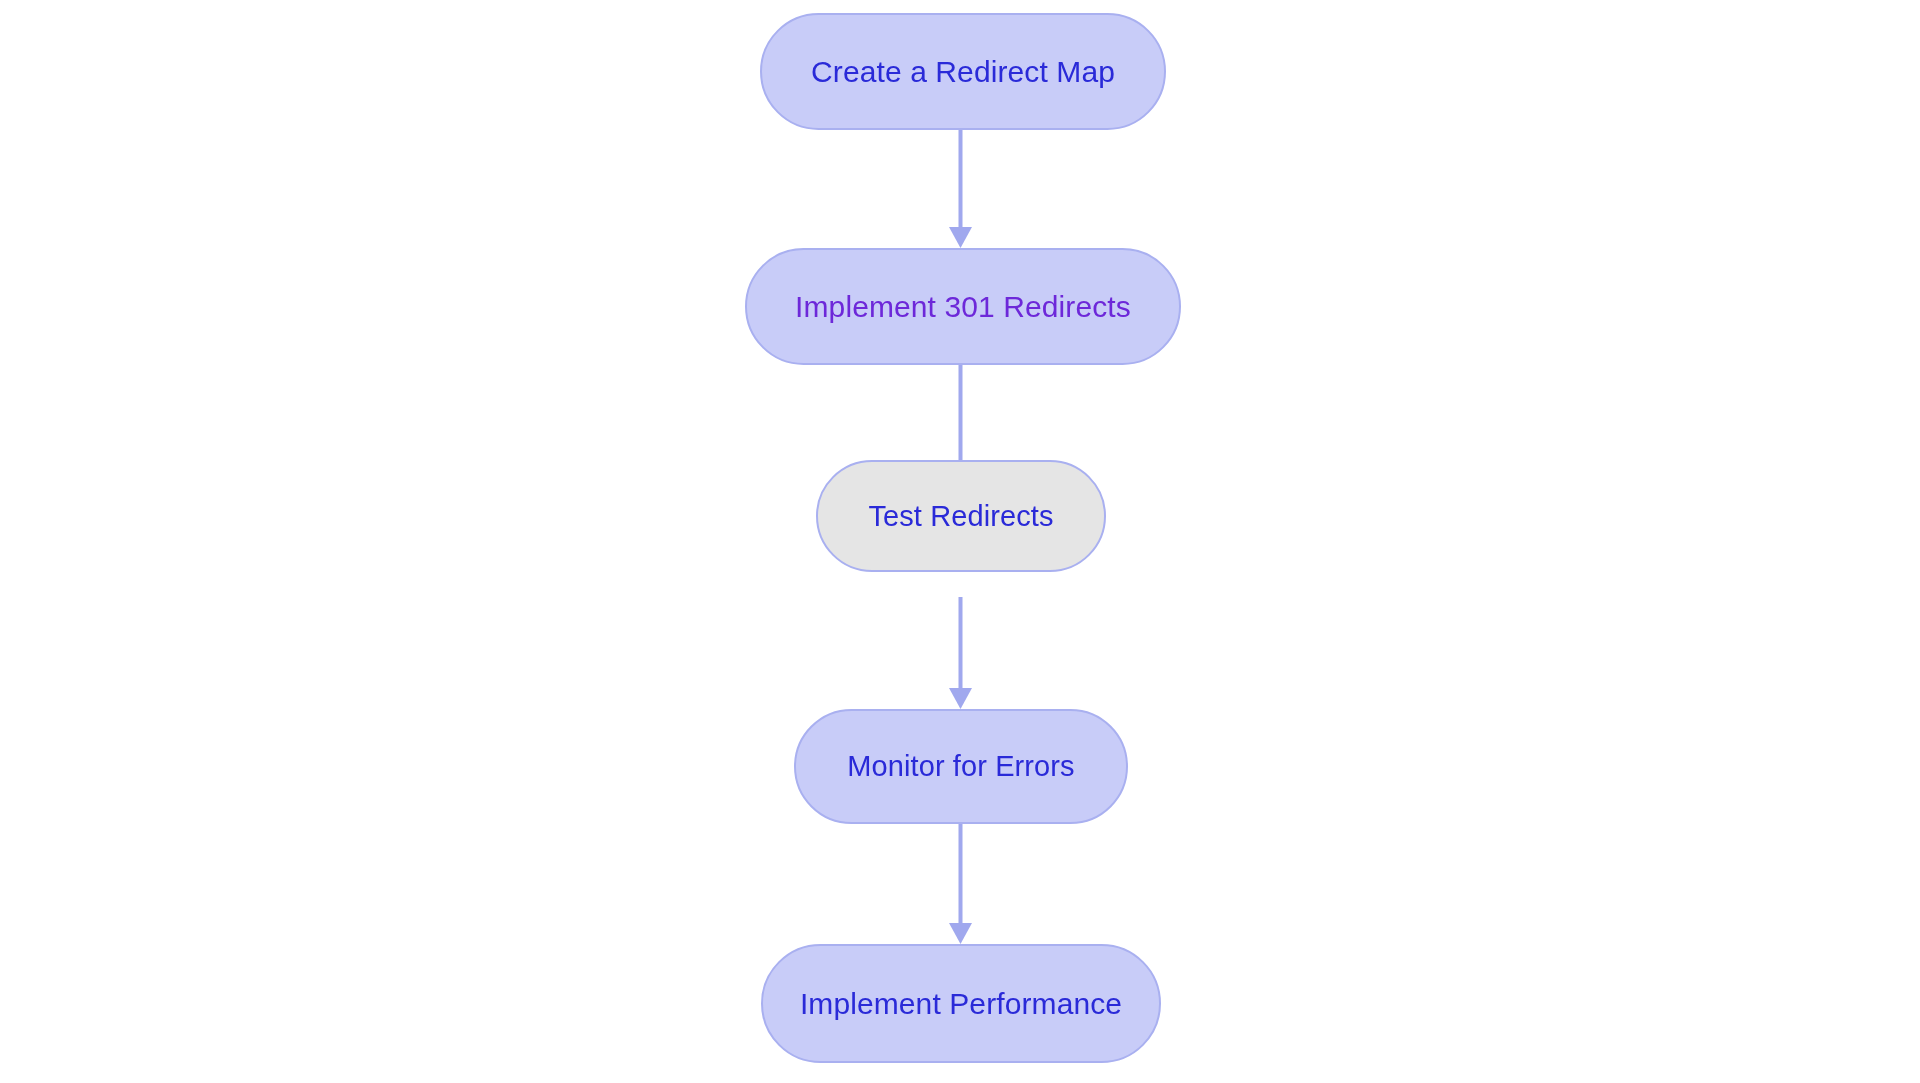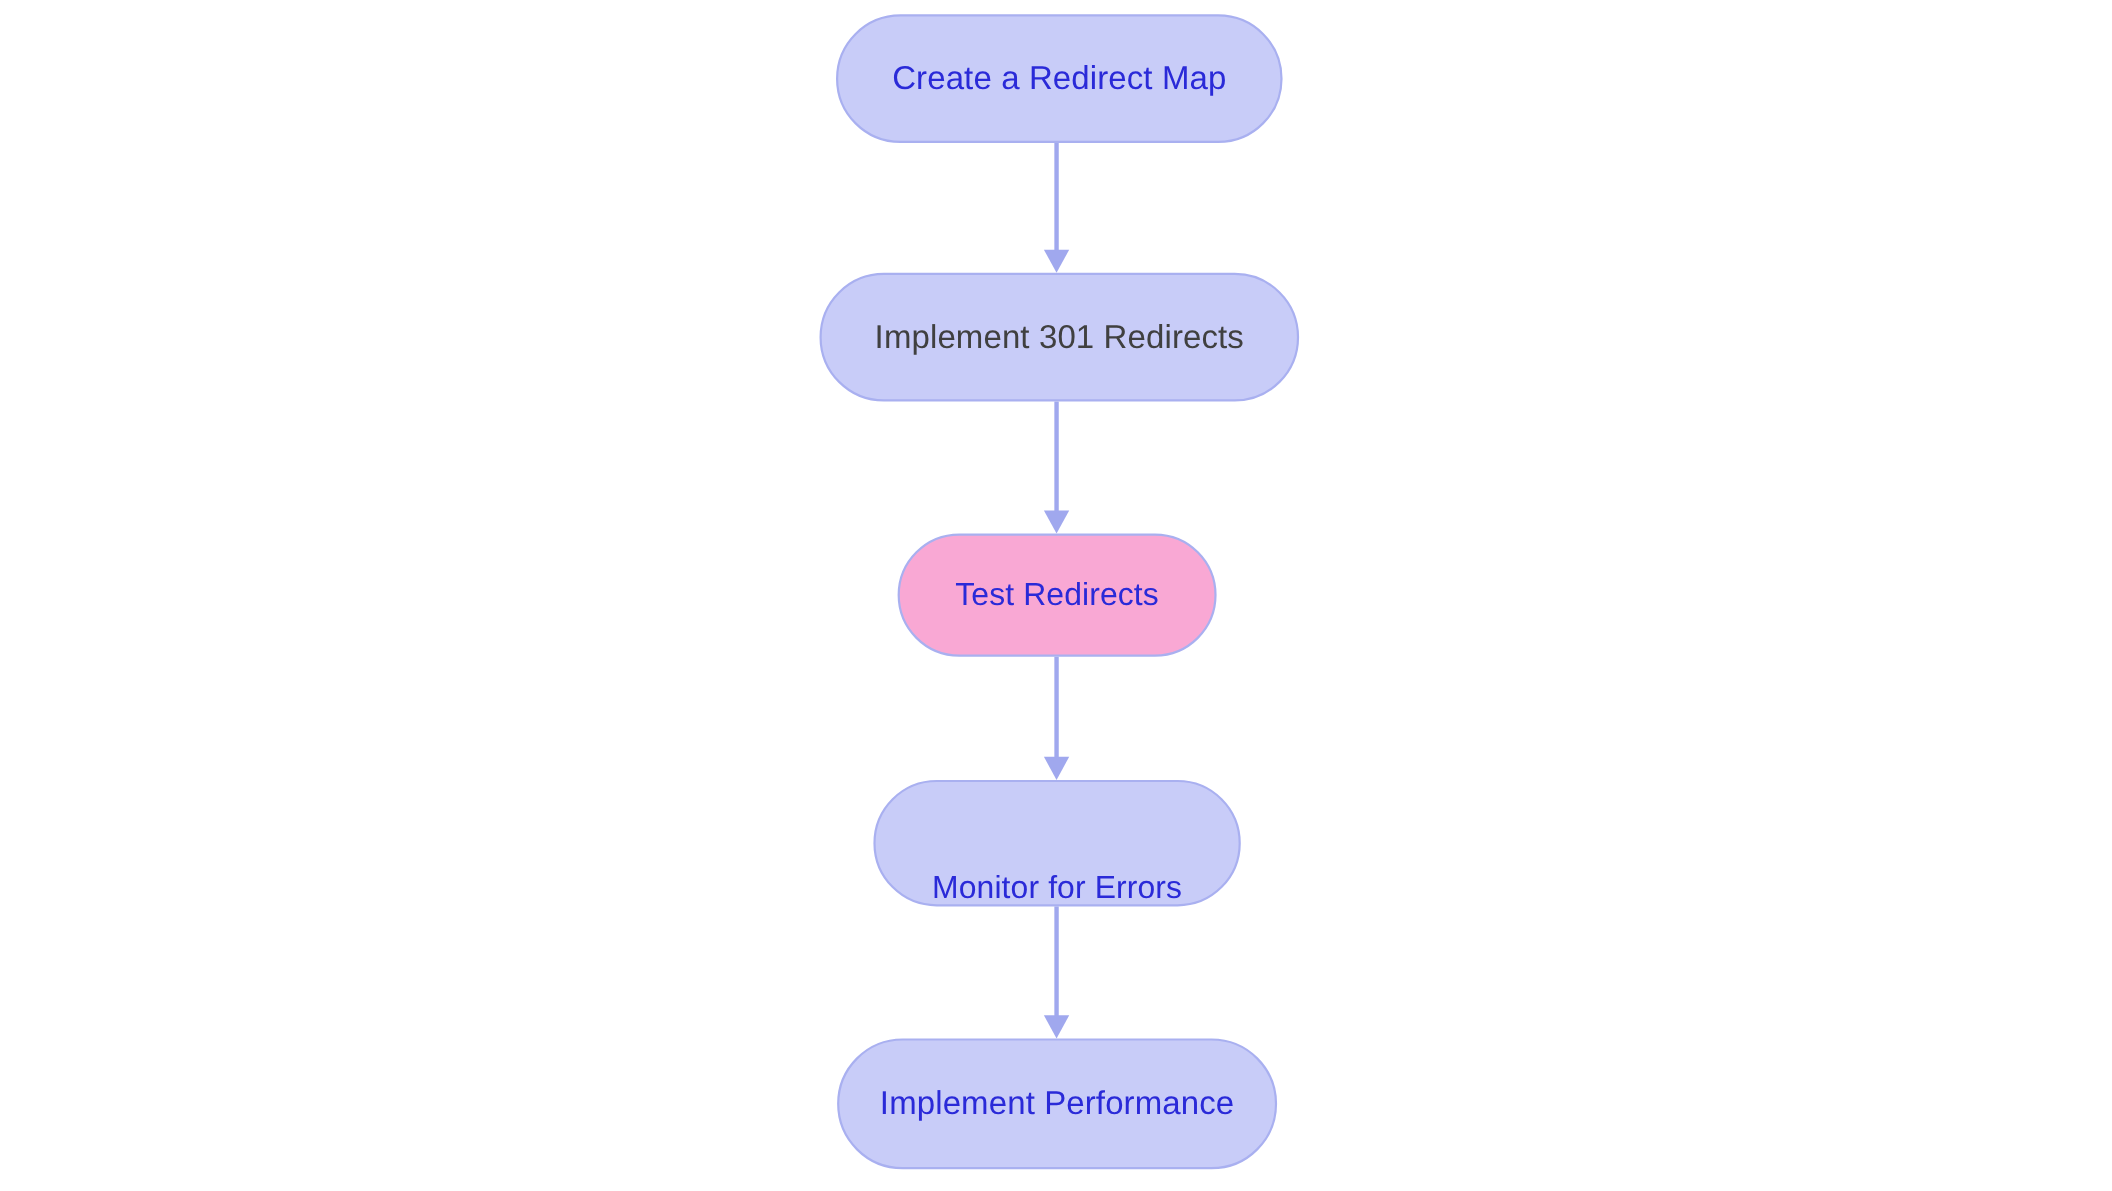--- a/index.html
+++ b/index.html
@@ -85,26 +85,26 @@
           <polygon points="0,99 23,99 11.5,120" fill="#a0a8ee"></polygon>
         </svg>
       </div>
     </div>
 
   <div id="node-layer">
       <div class="flow-node" id="node-1" style="left: 760px; top: 13px; width: 406px; height: 117px; background: rgb(200, 204, 248); border-color: rgb(169, 176, 240); font-size: 30px;">
         <span class="flow-node-label" style="color: rgb(42, 42, 216);">Create a Redirect Map</span>
       </div>
       <div class="flow-node" id="node-2" style="left: 745px; top: 248px; width: 436px; height: 117px; background: rgb(200, 204, 248); border-color: rgb(169, 176, 240); font-size: 30px;">
-        <span class="flow-node-label" style="color: #404040;">Implement 301 Redirects</span>
+        <span class="flow-node-label" style="color: #6d28d9;">Implement 301 Redirects</span>
       </div>
-      <div class="flow-node" id="node-3" style="left: 816px; top: 485px; width: 290px; height: 112px; background: #f9a8d4; border-color: rgb(169, 176, 240); font-size: 29px;">
+      <div class="flow-node" id="node-3" style="left: 816px; top: 460px; width: 290px; height: 112px; background: #e5e5e5; border-color: rgb(169, 176, 240); font-size: 29px;">
         <span class="flow-node-label" style="color: rgb(42, 42, 216);">Test Redirects</span>
       </div>
-      <div class="flow-node" id="node-4" style="left: 794px; top: 709px; width: 334px; height: 115px; background: rgb(200, 204, 248); border-color: rgb(169, 176, 240); font-size: 29px; align-items: flex-end;">
+      <div class="flow-node" id="node-4" style="left: 794px; top: 709px; width: 334px; height: 115px; background: rgb(200, 204, 248); border-color: rgb(169, 176, 240); font-size: 29px;">
         <span class="flow-node-label" style="color: rgb(42, 42, 216);">Monitor for Errors</span>
       </div>
       <div class="flow-node" id="node-5" style="left: 761px; top: 944px; width: 400px; height: 119px; background: rgb(200, 204, 248); border-color: rgb(169, 176, 240); font-size: 30px;">
         <span class="flow-node-label" style="color: rgb(42, 42, 216);">Implement Performance</span>
       </div>
     </div>
 
 </div>
 
 </body></html>

